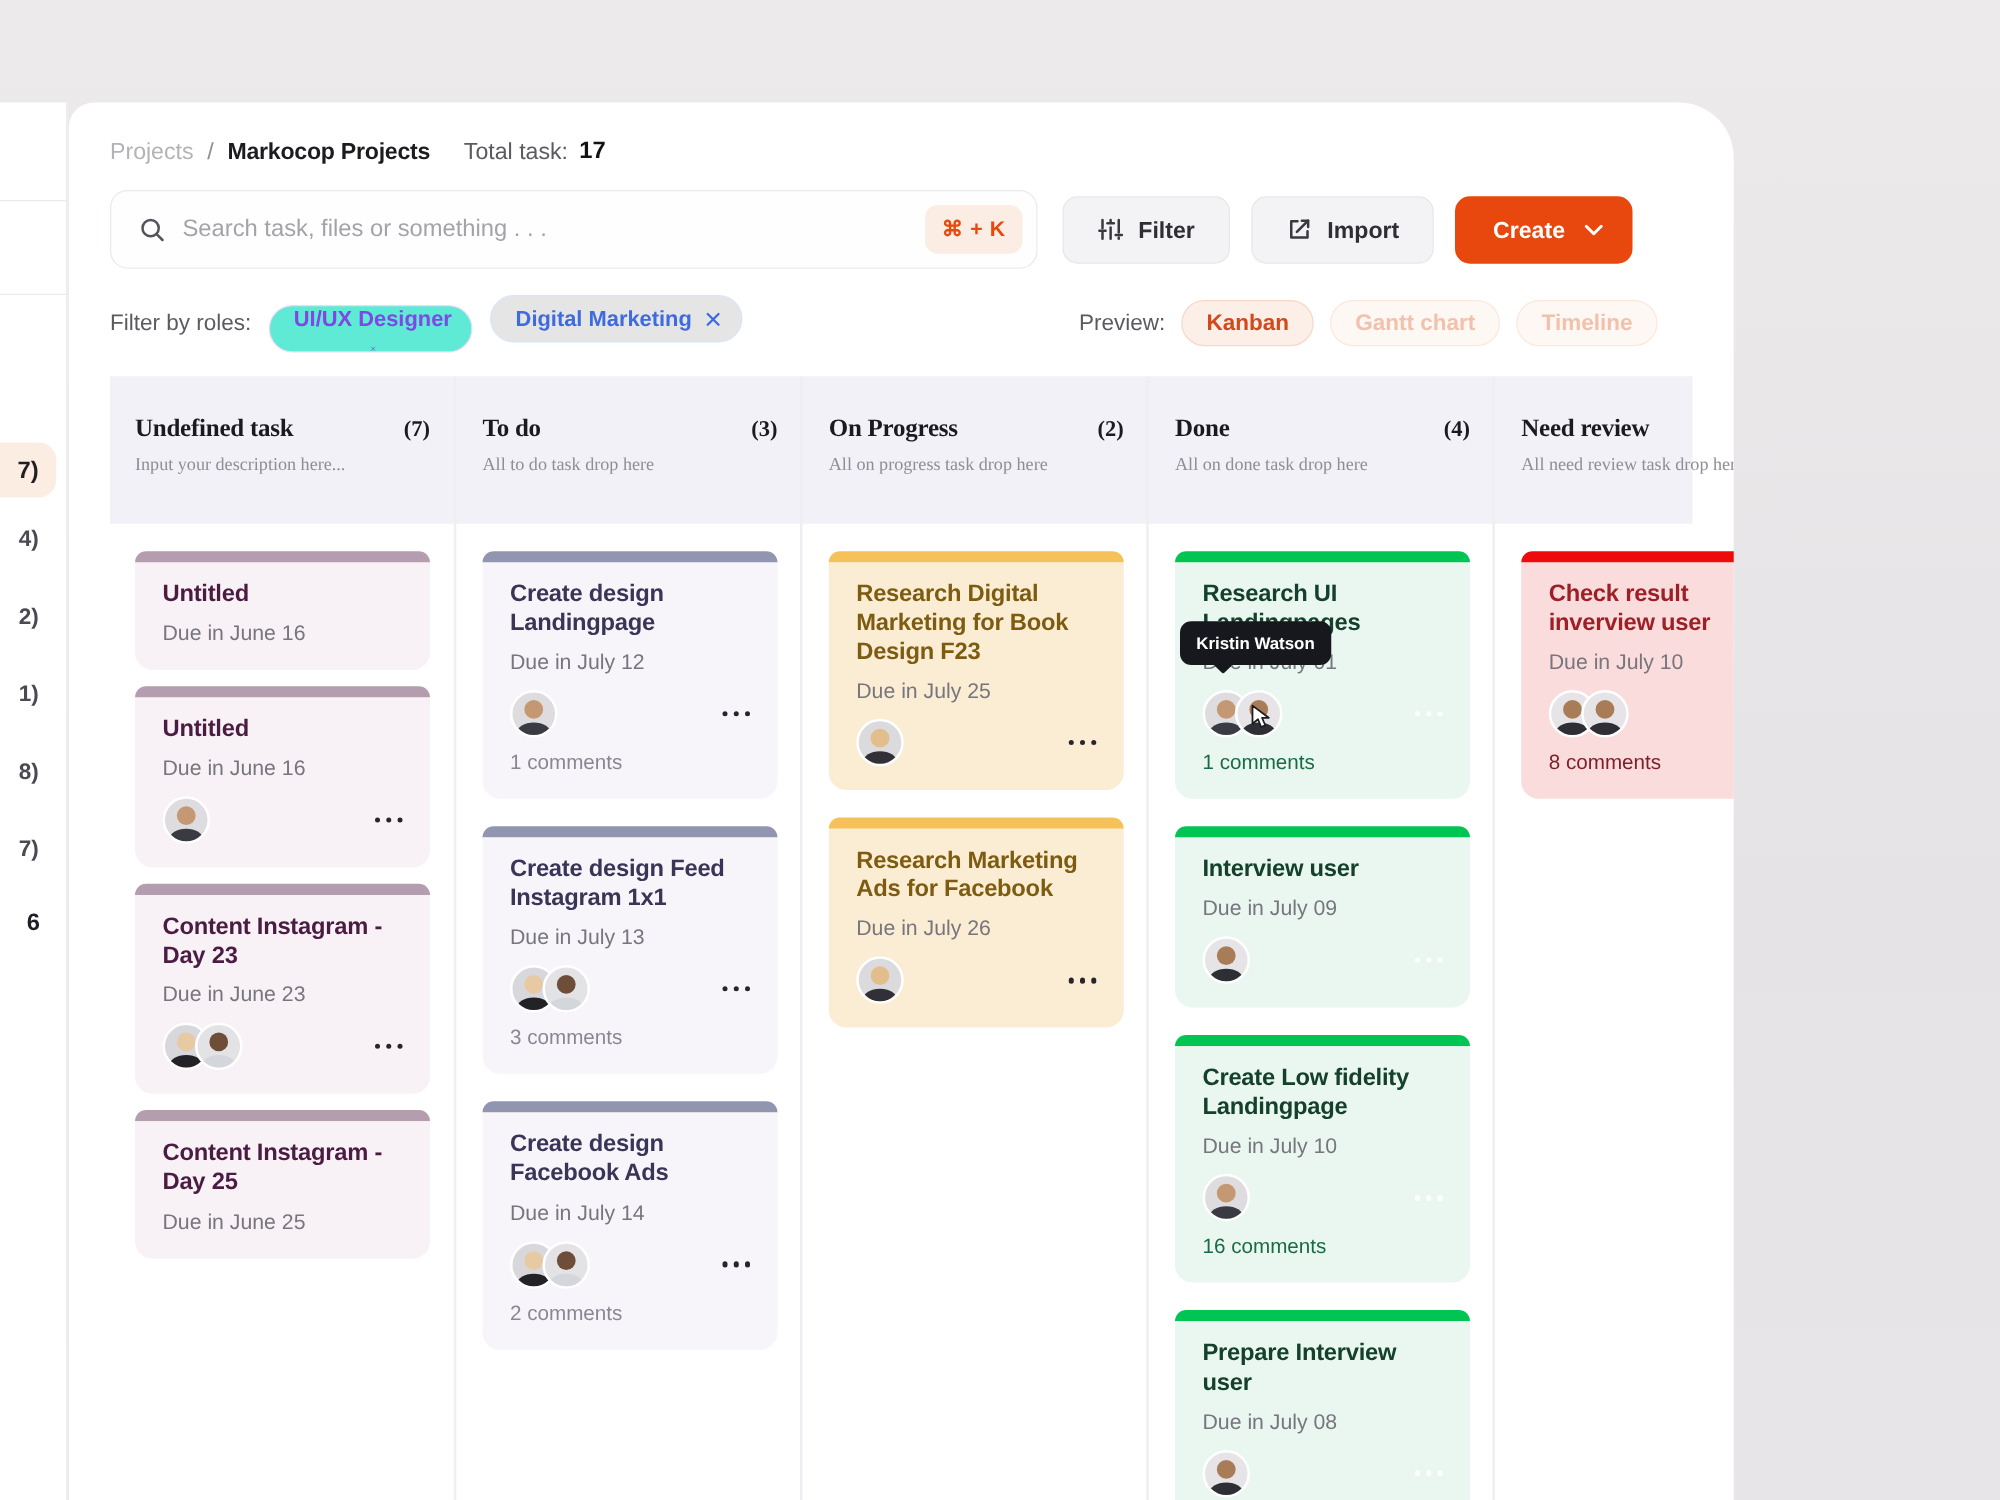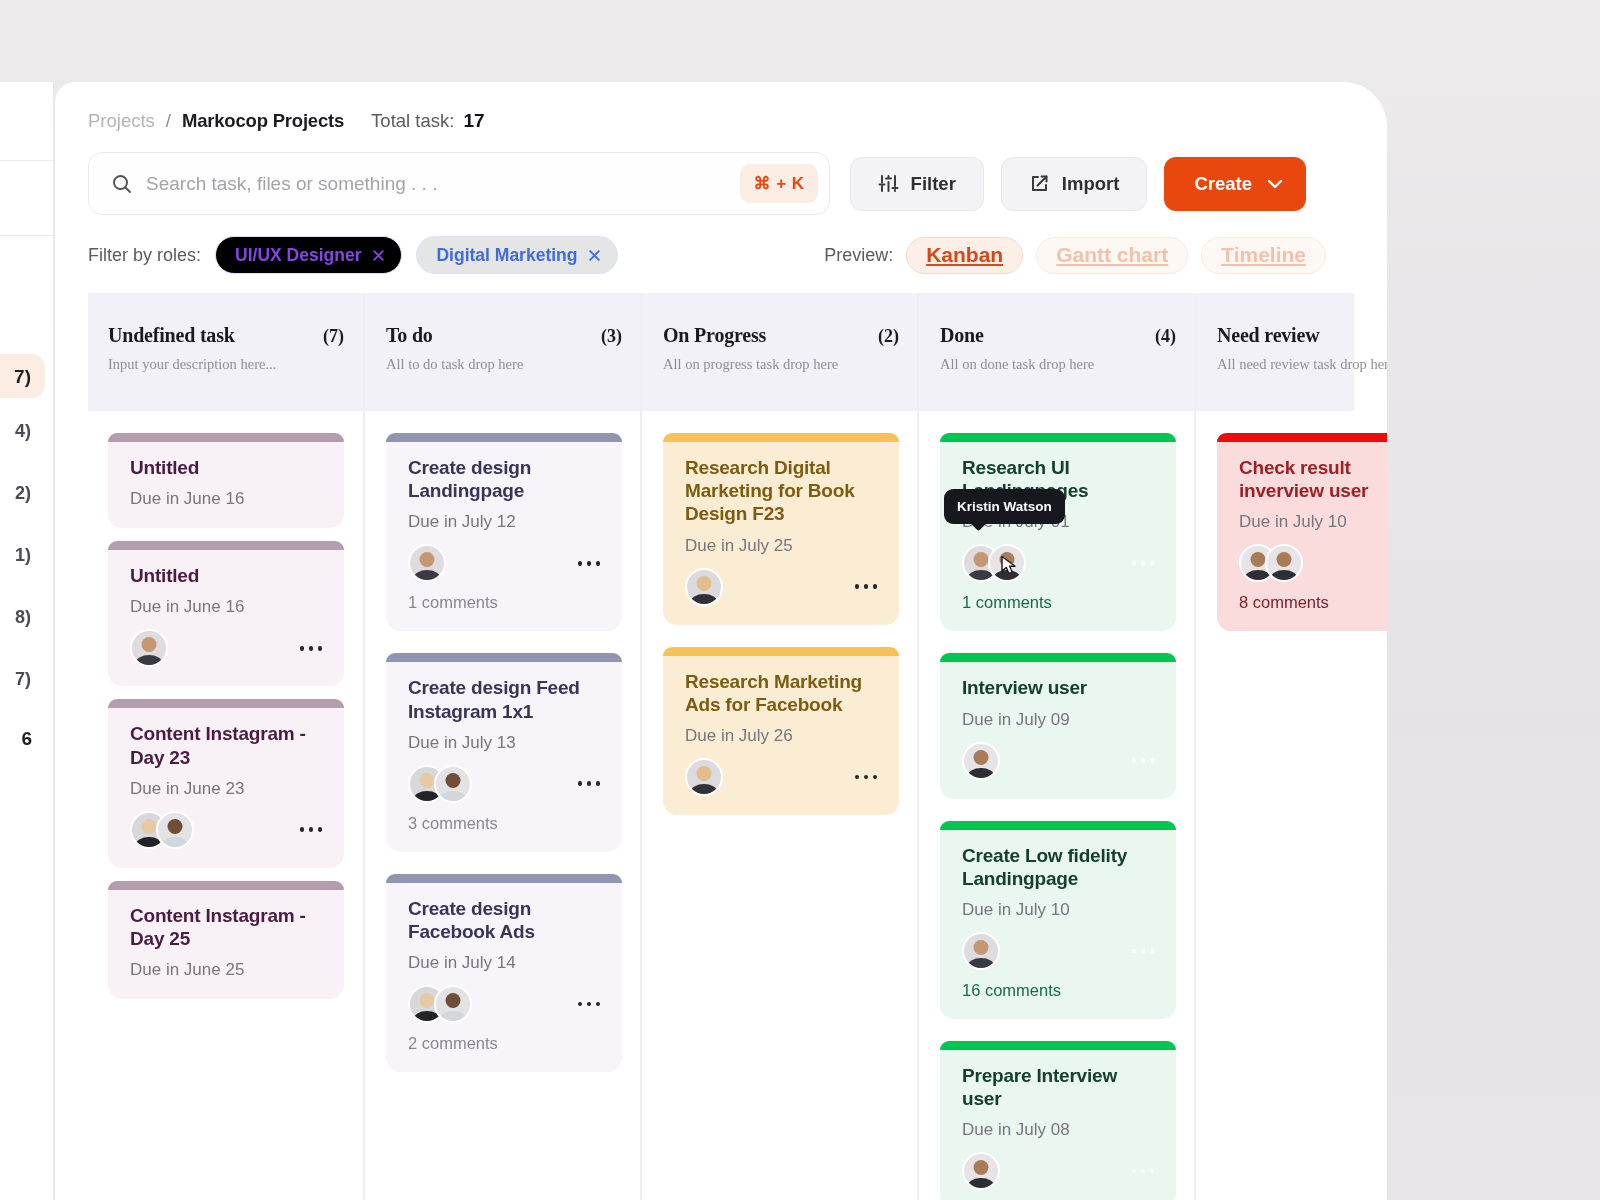--- a/index.html
+++ b/index.html
@@ -43,24 +43,24 @@
          font-family:inherit; font-size:18.5px; font-weight:700; cursor:pointer; }
   .btn-ghost { background:#F3F2F4; border:1px solid #E7E6E9; color:#2F2E35; padding:0 27px; }
   .btn-primary { background:#E8470E; border:none; color:#fff; padding:0 23px 0 30px; gap:15px; }
 
   .filters-row { display:flex; justify-content:space-between; align-items:center; margin-top:21px; margin-right:28px; }
   .roles, .preview { display:flex; align-items:center; }
   .muted-label { color:#5B5A60; font-size:18px; }
   .chip { height:38px; border-radius:19px; padding:0 16px 0 19px; display:inline-flex; align-items:center;
           gap:11px; font-size:17.5px; font-weight:600; margin-left:14px; cursor:pointer; }
   .chip svg { width:13px; height:13px; }
-  .chip-purple { color:#8146E4; background:#000000; border:1px solid #E8DCFA; }
+  .chip-purple { color:#8146E4; background:#5eead4; border:1px solid #E8DCFA;flex-direction:column; }
   .chip-blue   { color:#3F6AE0; background:#e5e5e5; border:1px solid #D9E4F9; }
   .pill { height:37px; border-radius:19px; padding:0 19px; display:inline-flex; align-items:center;
-          font-size:21px; font-weight:600; margin-left:13px; cursor:pointer;text-decoration:underline; }
+          font-size:18px; font-weight:600; margin-left:13px; cursor:pointer; }
   .pill-active { color:#D2491B; background:#FCEFE8; border:1px solid #F6D8C7; }
   .pill-idle   { color:#F2C1AB; background:#FEF8F4; border:1px solid #FBE8DC; }
 
   
   .board { position:relative; margin-top:19px; }
   .band { position:absolute; left:0; right:0; top:0; height:118px; background:#F2F1F7; }
   .cols { position:relative; display:grid; grid-template-columns:275px 277px 277px 277px 1fr; }
   .col { padding-left:20px; }
   .col + .col { border-left:2px solid #EFEEF3; padding-left:21px; }
   .col-head { height:118px; width:236px; padding-top:31px;font-family:Liberation Serif, serif; }

